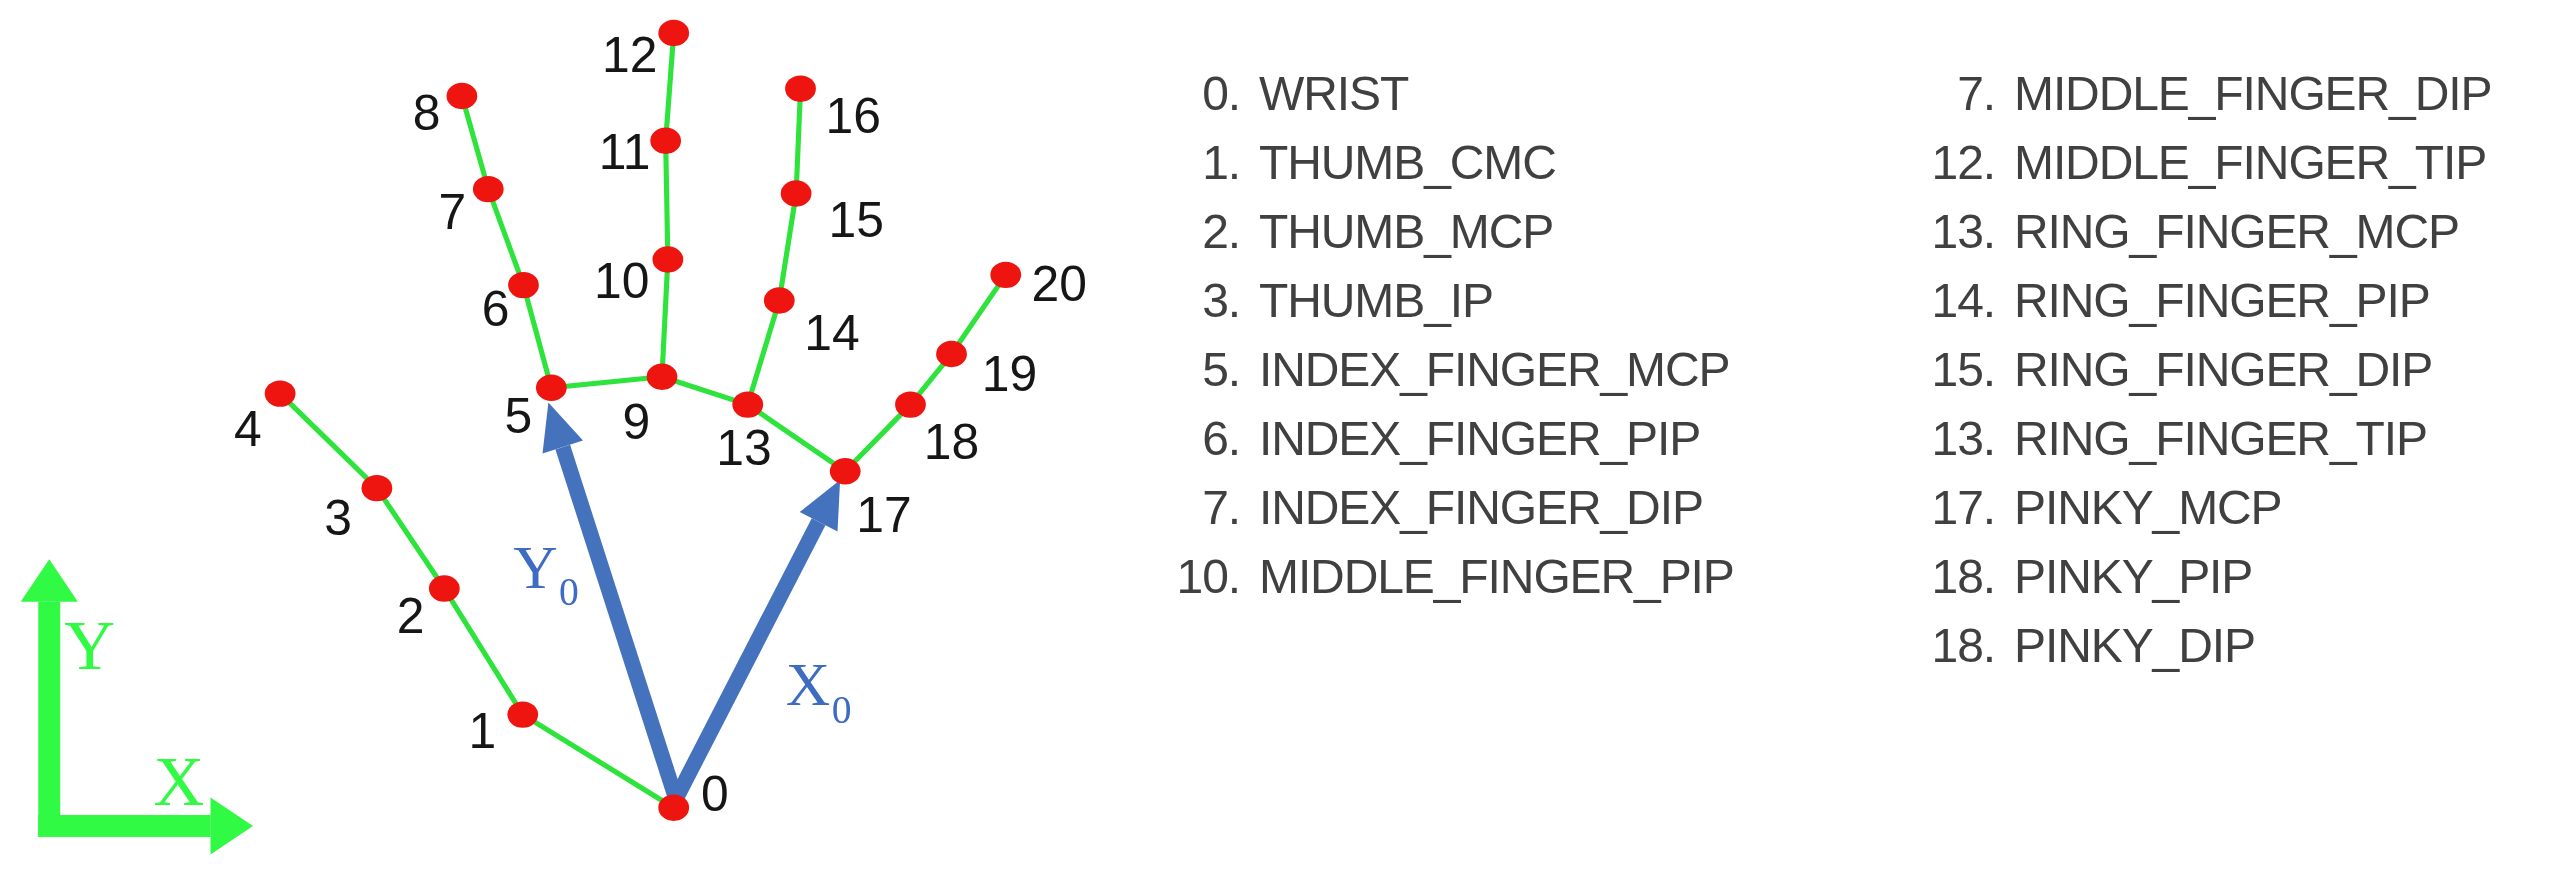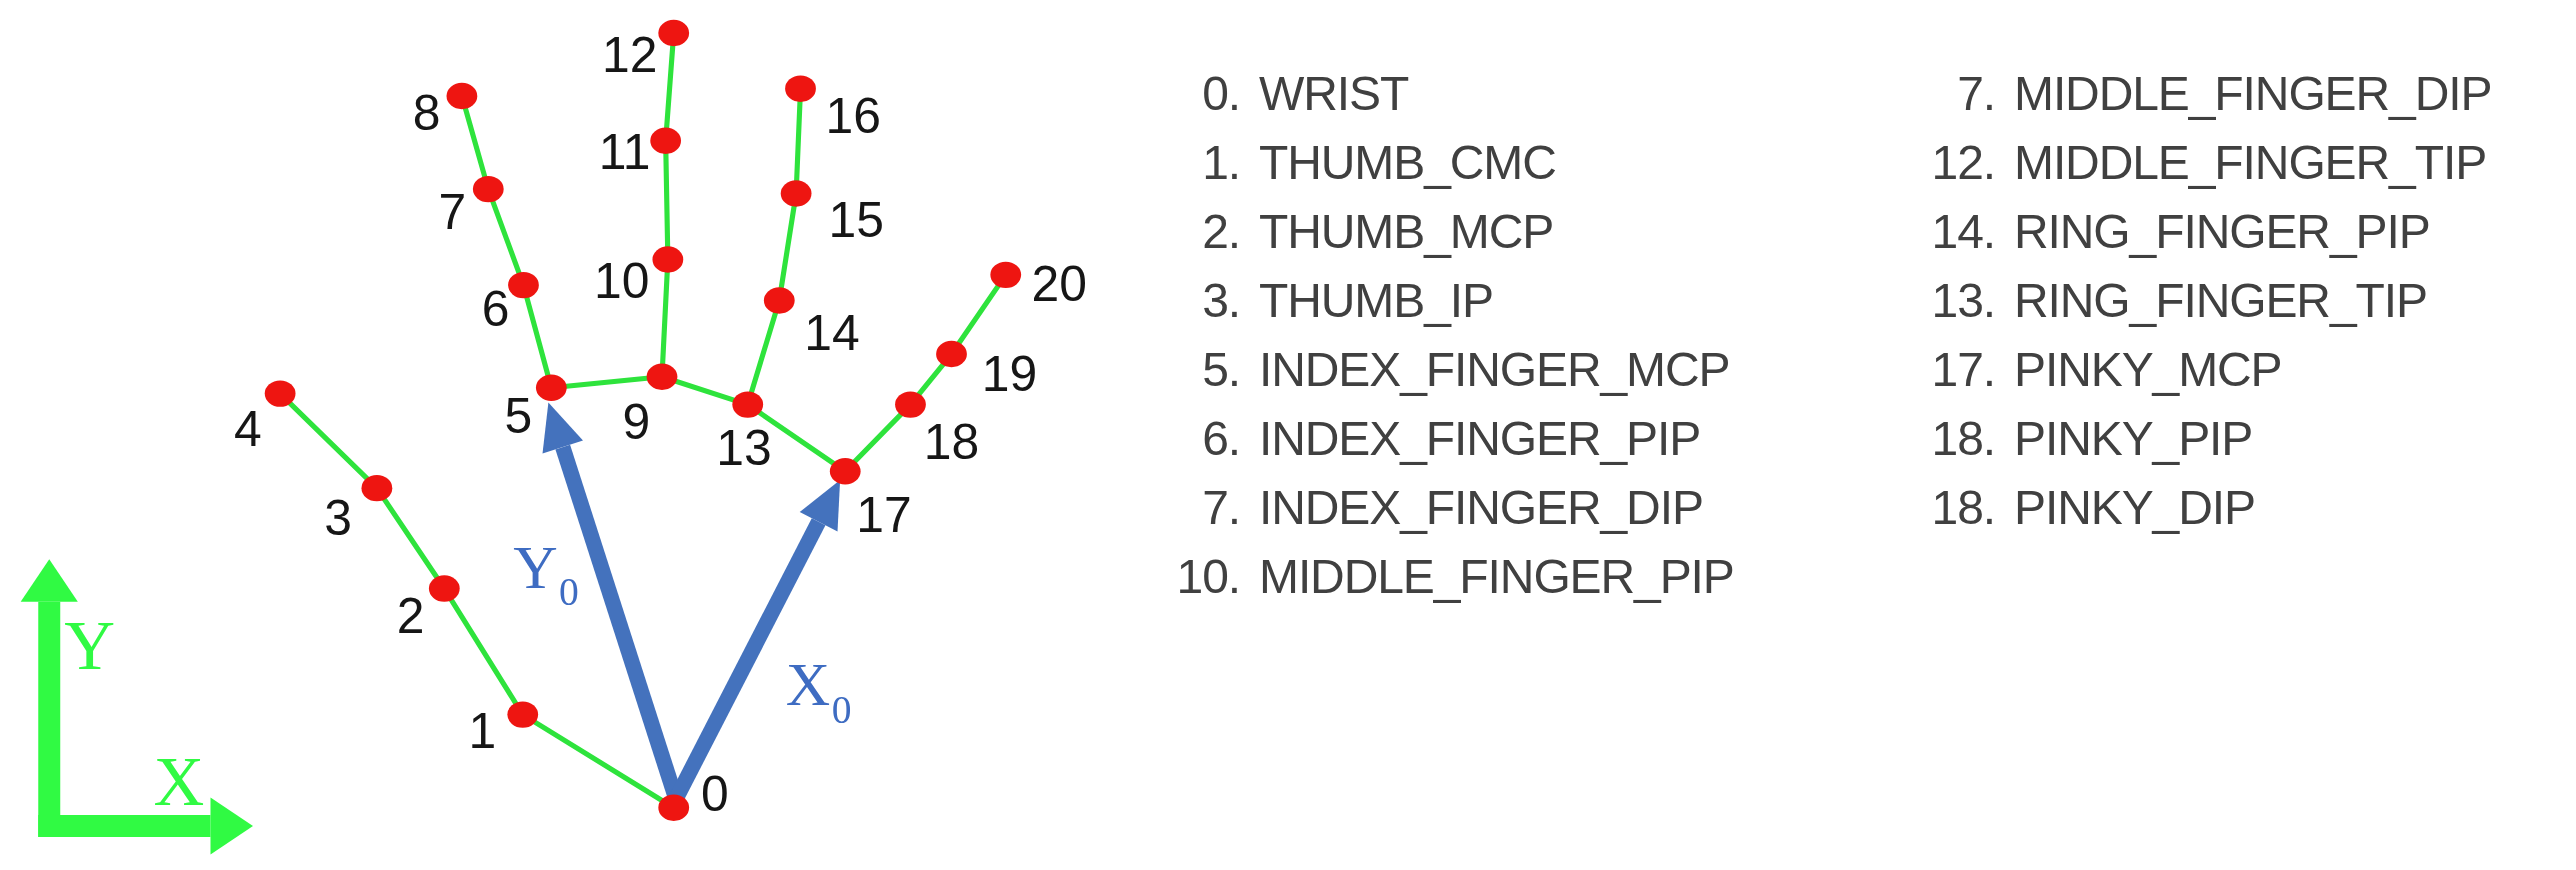--- a/index.html
+++ b/index.html
@@ -122,20 +122,22 @@
       <div class="row"><span class="num">2.</span><span class="lbl">THUMB_MCP</span></div>
       <div class="row"><span class="num">3.</span><span class="lbl">THUMB_IP</span></div>
       <div class="row"><span class="num">5.</span><span class="lbl">INDEX_FINGER_MCP</span></div>
       <div class="row"><span class="num">6.</span><span class="lbl">INDEX_FINGER_PIP</span></div>
       <div class="row"><span class="num">7.</span><span class="lbl">INDEX_FINGER_DIP</span></div>
       <div class="row"><span class="num">10.</span><span class="lbl">MIDDLE_FINGER_PIP</span></div>
     </div>
   <div class="col col-2" id="col2">
       <div class="row"><span class="num">7.</span><span class="lbl">MIDDLE_FINGER_DIP</span></div>
       <div class="row"><span class="num">12.</span><span class="lbl">MIDDLE_FINGER_TIP</span></div>
+      <div class="row"><span class="num">13.</span><span class="lbl">RING_FINGER_MCP</span></div>
       <div class="row"><span class="num">14.</span><span class="lbl">RING_FINGER_PIP</span></div>
+      <div class="row"><span class="num">15.</span><span class="lbl">RING_FINGER_DIP</span></div>
       <div class="row"><span class="num">13.</span><span class="lbl">RING_FINGER_TIP</span></div>
       <div class="row"><span class="num">17.</span><span class="lbl">PINKY_MCP</span></div>
       <div class="row"><span class="num">18.</span><span class="lbl">PINKY_PIP</span></div>
       <div class="row"><span class="num">18.</span><span class="lbl">PINKY_DIP</span></div>
     </div>
 </div>
 
 
 </body></html>

